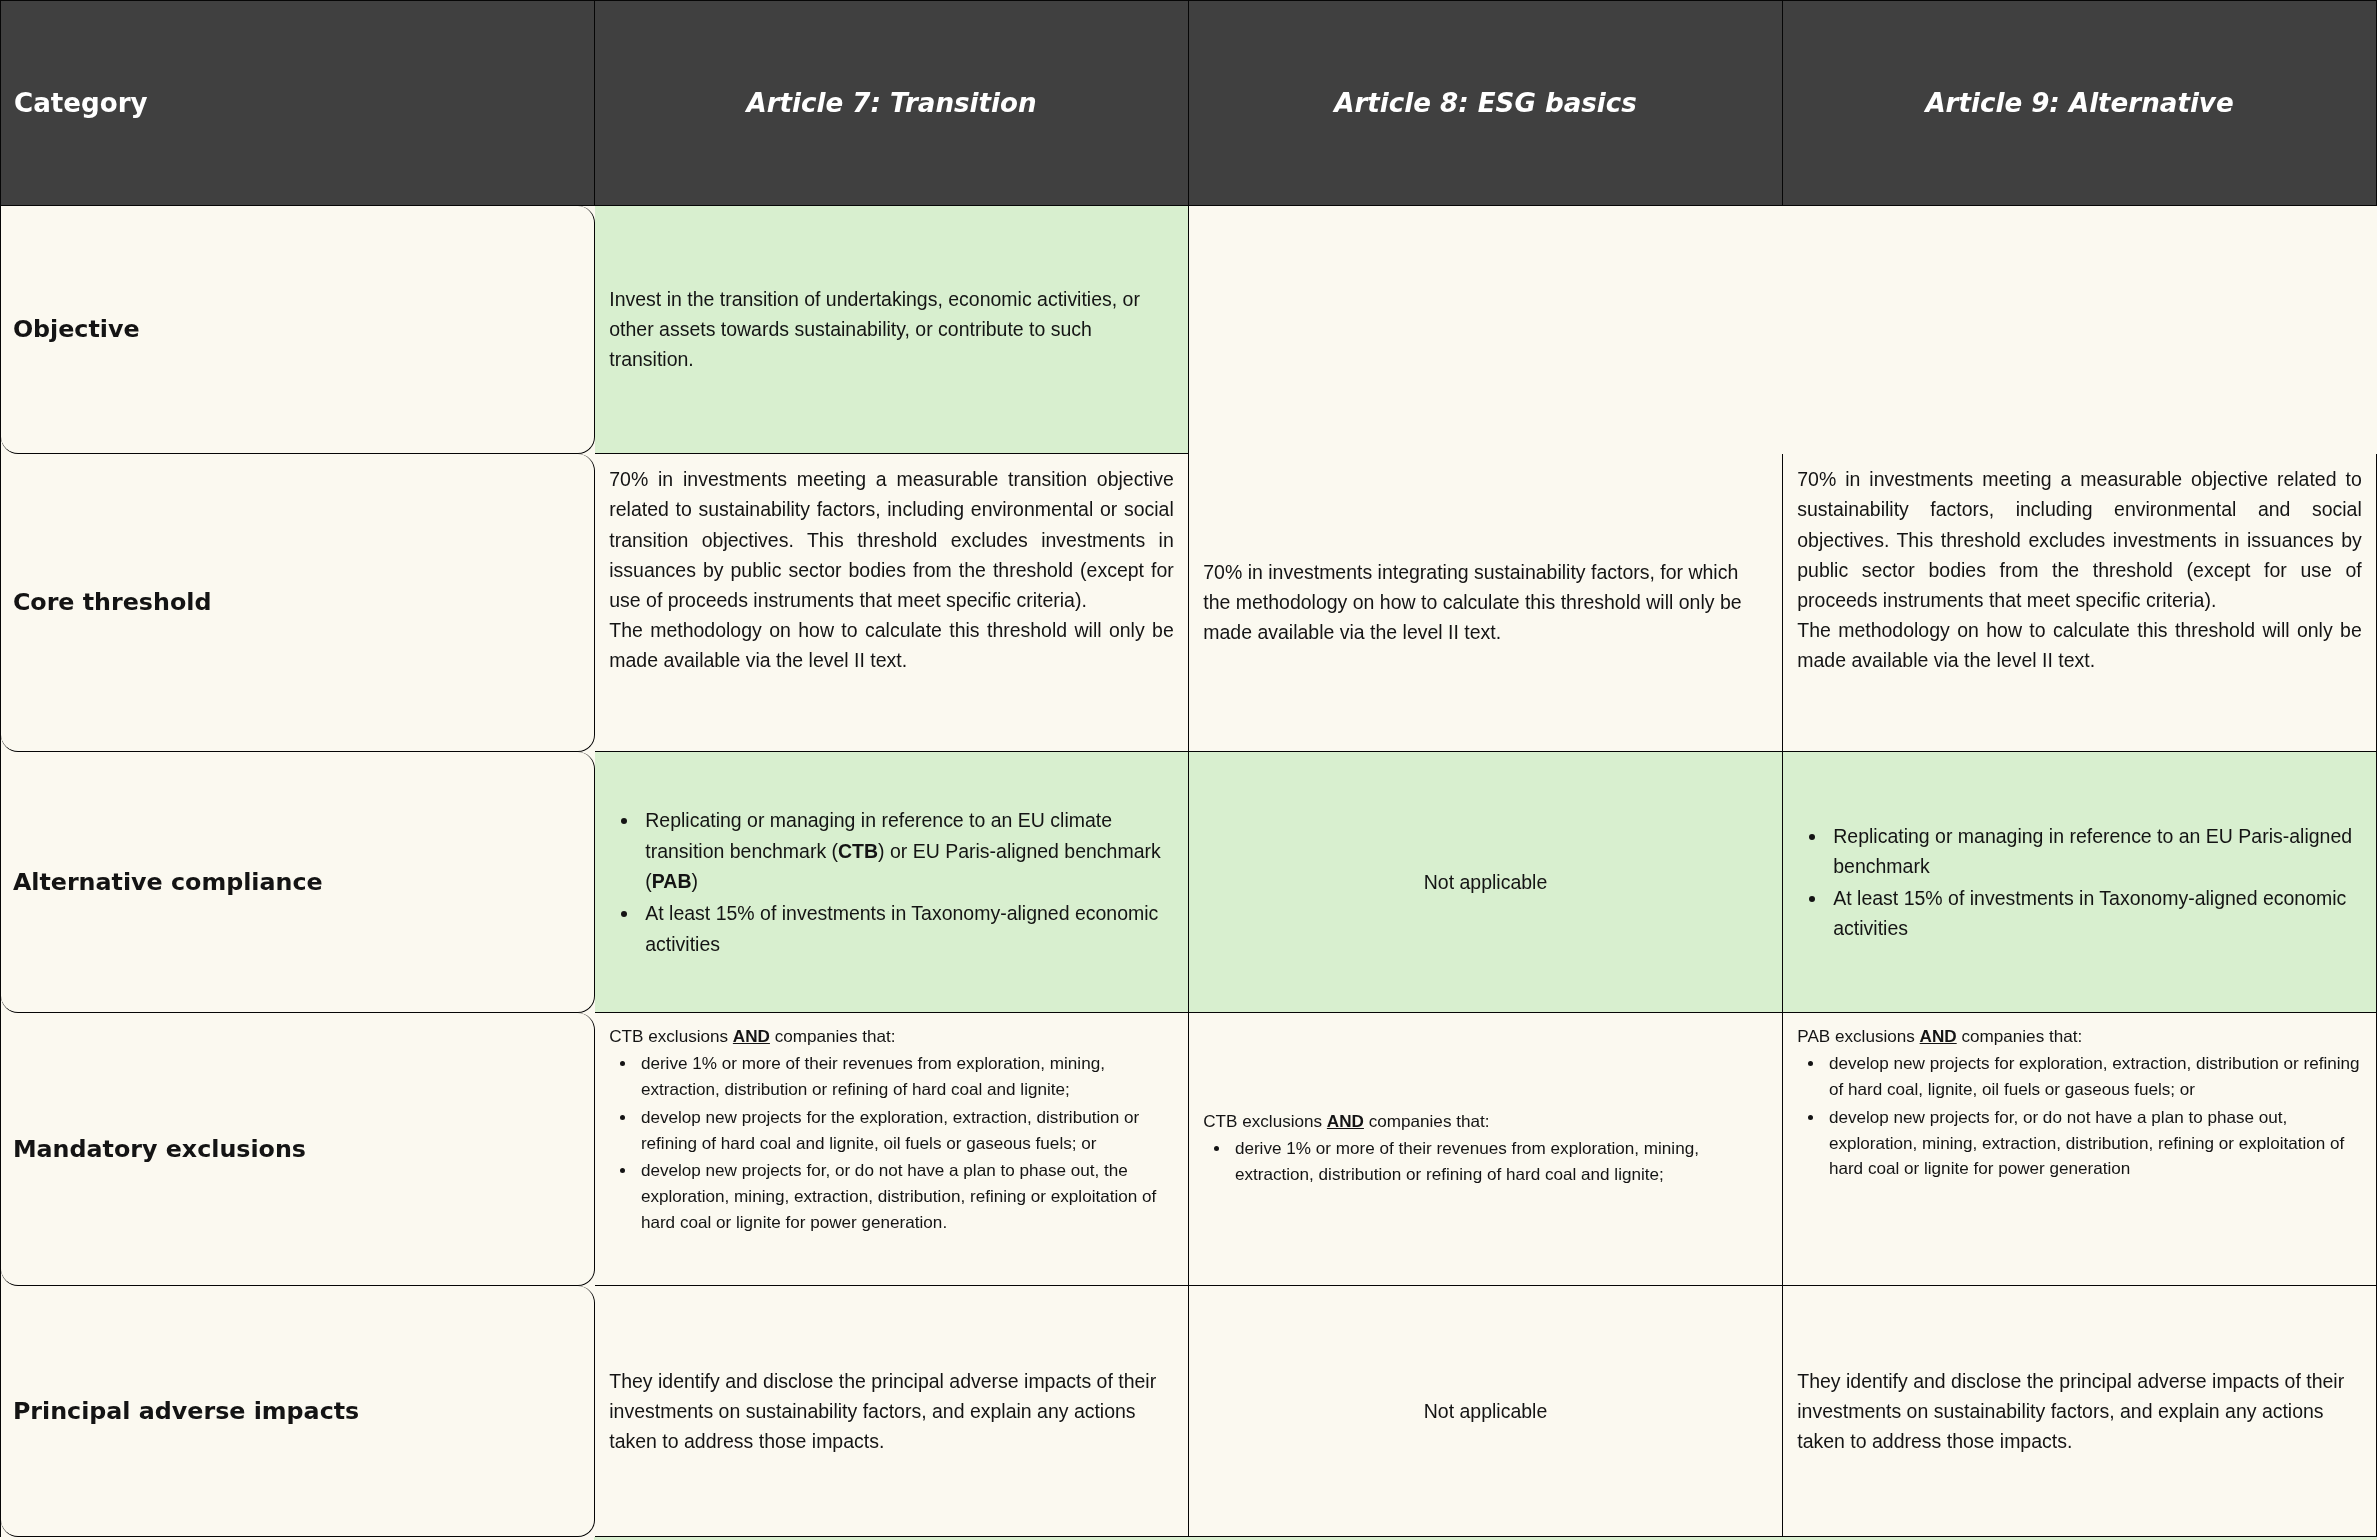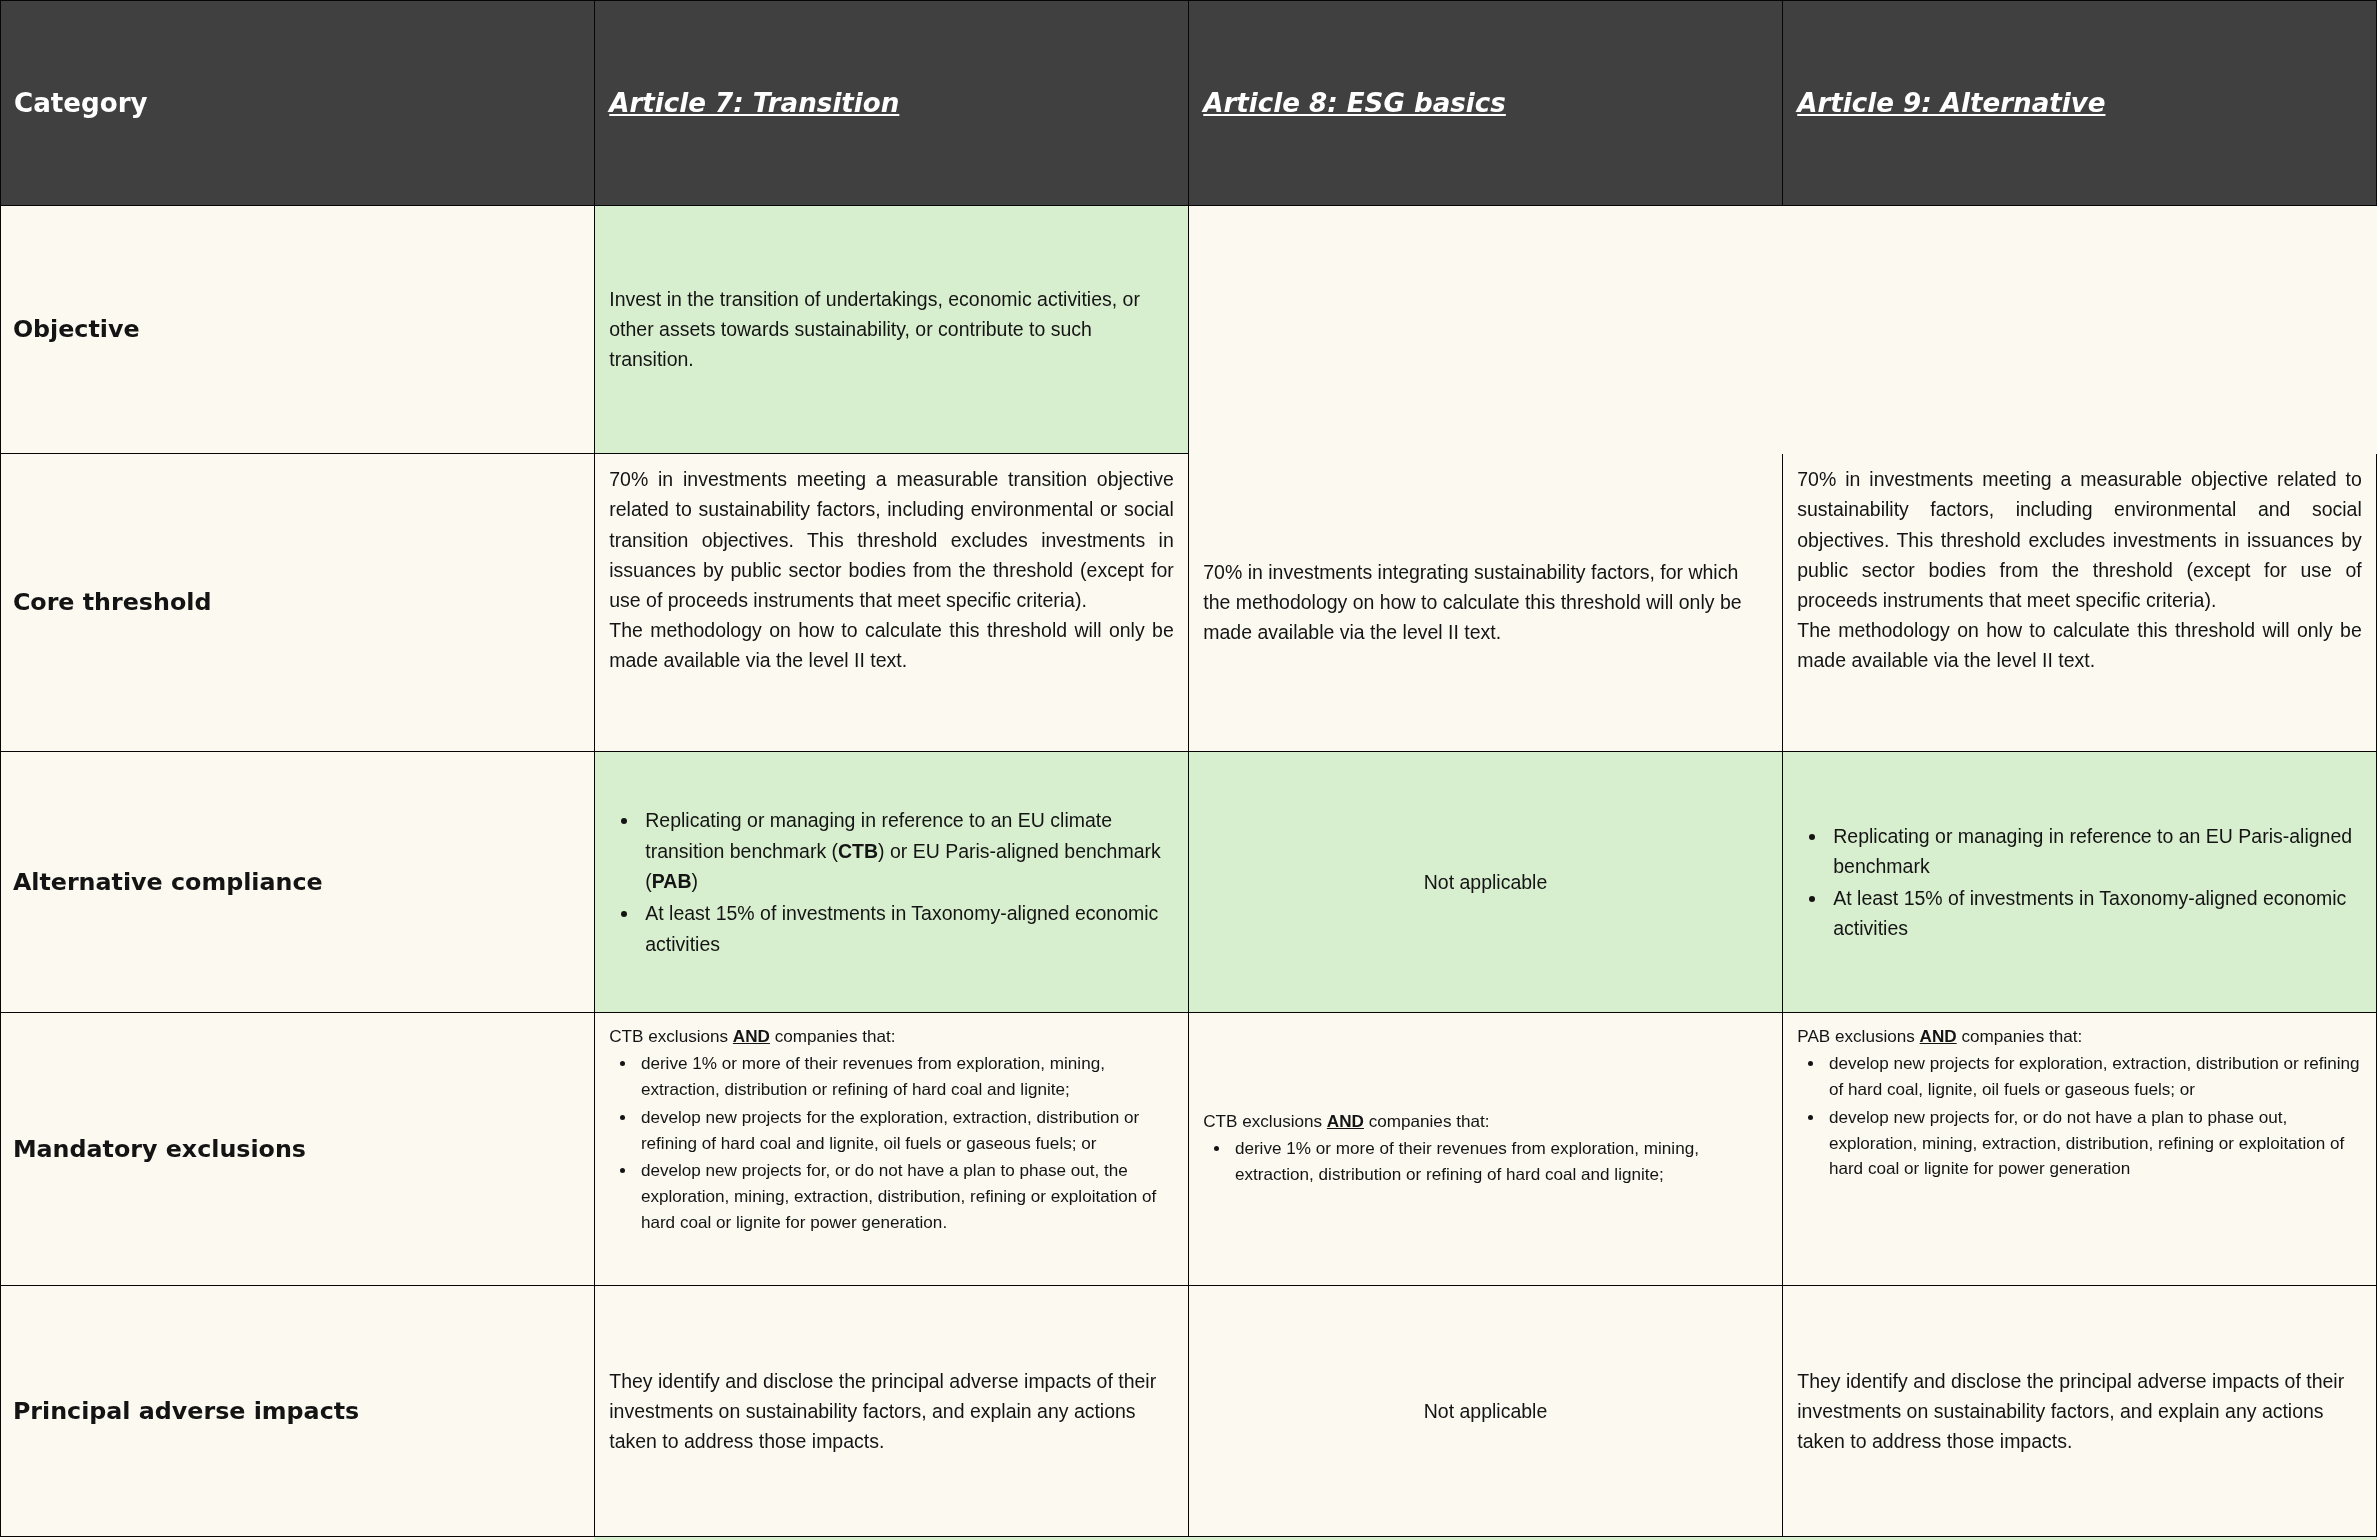--- a/index.html
+++ b/index.html
@@ -39,32 +39,33 @@
   
   .trow.head .cell {
     background: #404040;
     color: #ffffff;
     font-family: "DejaVu Sans", sans-serif;
     font-weight: 700;
     font-size: 1.1vw;
     line-height: 1.25;
   }
   .trow.head .cell.cat-h { text-align: left; padding-left: 0.55vw; }
-  .trow.head .cell.col-h { font-style: italic; text-decoration: underline; }
+  .trow.head .cell.col-h { text-align: center; font-style: italic; }
   
   .trow:nth-child(2) .cell:not(:first-child),
   .trow:nth-child(4) .cell:not(:first-child) { background: #d8efcf; }
   
   .cell.cat {
     font-family: "DejaVu Sans", sans-serif;
     font-weight: 700;
     font-size: 1.0vw;
     line-height: 1.3;
     padding-left: 0.5vw;
     text-align: left;
+    border-radius: 17px;
   }
   
   .cell.body { font-size: 0.82vw; line-height: 1.55; text-align: left; }
   .trow:nth-child(5) .cell.body { font-size: 0.72vw; line-height: 1.5; }
   
   .trow:nth-child(3) .cell:nth-child(2),
   .trow:nth-child(3) .cell:nth-child(4) { text-align: justify; justify-content: flex-start; }
   
   .trow:nth-child(5) .cell:nth-child(2),
   .trow:nth-child(5) .cell:nth-child(4) { justify-content: flex-start; }

